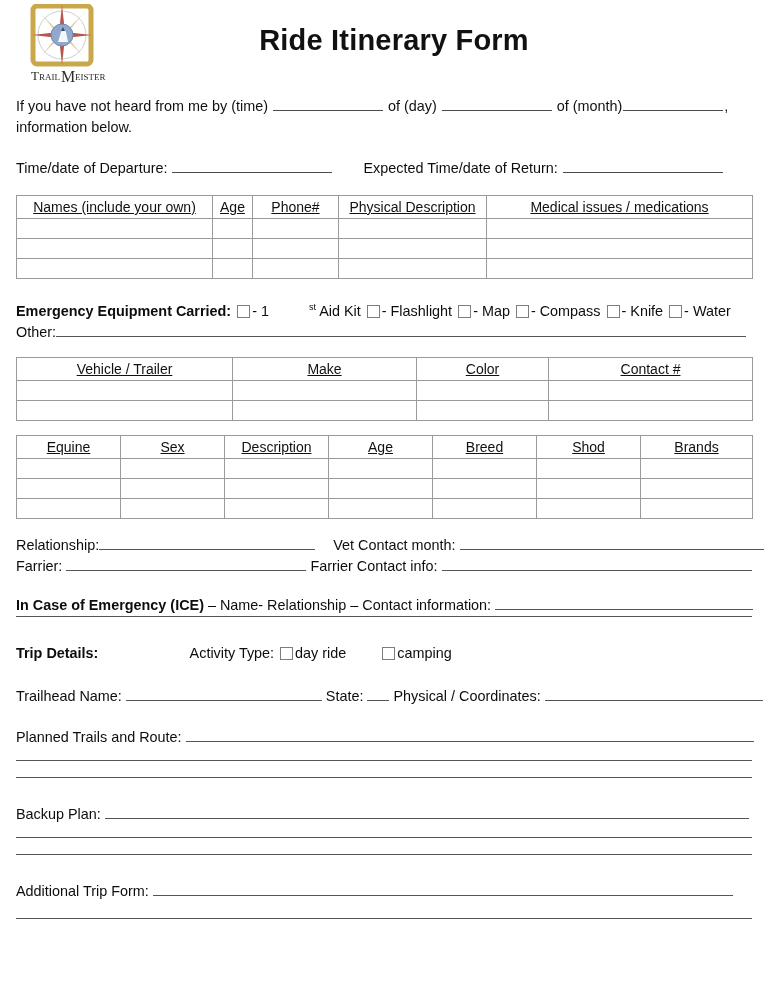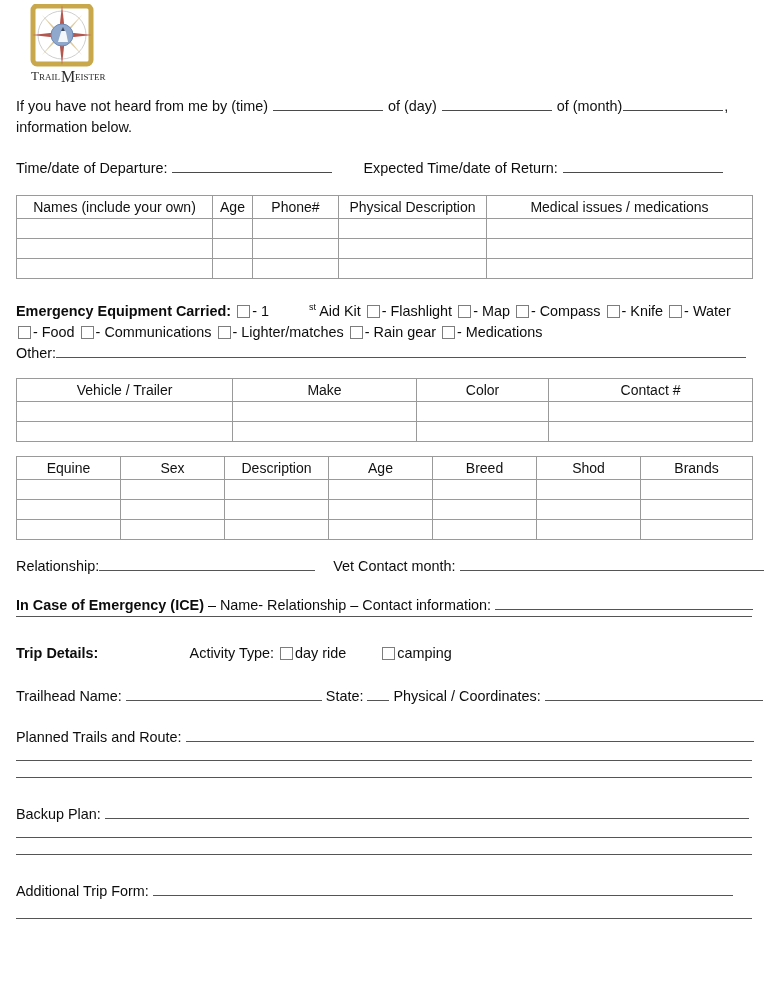--- a/index.html
+++ b/index.html
@@ -88,20 +88,21 @@
     width: 736px;
     table-layout: fixed;
     font-size: 14px;
   }
   table.form-table th,
   table.form-table td {
     border: 1.6px solid #9a9a9a;
     height: 20px;
     padding: 1px 3px;
     box-sizing: border-box;
+    text-decoration: underline;
   }
   table.form-table th {
     font-weight: normal;
     text-align: center;
     height: 23px;
     color: #111111;
   }
   table.form-table td { height: 20px; }
 
   
@@ -160,20 +161,21 @@
         <path d="M33 38 L36 28 L38 24 L41 28 L43 38 Z" fill="#ffffff" opacity="0.9"></path>
         <path d="M36 27 L38 23 L40 27 Z" fill="#3c4a63"></path>
 
         <text x="6" y="76" font-family="Liberation Serif, serif" font-size="13" fill="#2c2c2c">T</text>
         <text x="14" y="76" font-family="Liberation Serif, serif" font-size="9" fill="#2c2c2c">RAIL</text>
         <text x="36" y="78" font-family="Liberation Serif, serif" font-size="16" fill="#2c2c2c">M</text>
         <text x="50" y="76" font-family="Liberation Serif, serif" font-size="9" fill="#2c2c2c">EISTER</text>
       </svg>
     </div>
 
+    <div class="form-title">Ride Itinerary Form</div>
   </div>
 
   <div class="body-wrap">
 
     <div class="para">
       <div>
         <span>If you have not heard from me by (time)</span>
         <span class="blank b-110"></span>
         <span>of (day)</span>
         <span class="blank b-110"></span>
@@ -240,27 +242,20 @@
 
     <div class="rowline">
       <div>
         <span class="bold">Emergency Equipment Carried:</span>
         <span class="cb"></span><span><span>- 1</span><sup>st</sup><span> Aid Kit</span></span>
         <span class="cb"></span><span>- Flashlight</span>
         <span class="cb"></span><span>- Map</span>
         <span class="cb"></span><span>- Compass</span>
         <span class="cb"></span><span>- Knife</span>
         <span class="cb"></span><span>- Water</span>
-      </div>
-      <div>
-        <span class="cb"></span><span>- Food</span>
-        <span class="cb"></span><span>- Communications</span>
-        <span class="cb"></span><span>- Lighter/matches</span>
-        <span class="cb"></span><span>- Rain gear</span>
-        <span class="cb"></span><span>- Medications</span>
       </div>
       <div style="white-space:nowrap">
         <span>Other:</span><span class="fill-rule" style="width:690px"></span>
       </div>
     </div>
 
     <div class="spacer-14"></div>
 
     <table class="form-table">
       <colgroup>
@@ -348,20 +343,26 @@
     </table>
 
     <div class="spacer-16"></div>
 
     <div class="rowline">
       <span>Relationship:</span><span class="fill-rule" style="width:216px"></span>
       <span style="display:inline-block;width:10px"></span>
       <span>Vet Contact month:</span>
       <span class="fill-rule" style="width:304px"></span>
     </div>
+    <div class="rowline">
+      <span>Farrier:</span>
+      <span class="fill-rule" style="width:240px"></span>
+      <span>Farrier Contact info:</span>
+      <span class="fill-rule" style="width:310px"></span>
+    </div>
 
     <div class="spacer-18"></div>
 
     <div class="rowline">
       <div>
         <span class="bold">In Case of Emergency (ICE)</span>
         <span>– Name- Relationship – Contact information:</span>
         <span class="fill-rule" style="width:258px"></span>
       </div>
       <div class="rule"></div>

